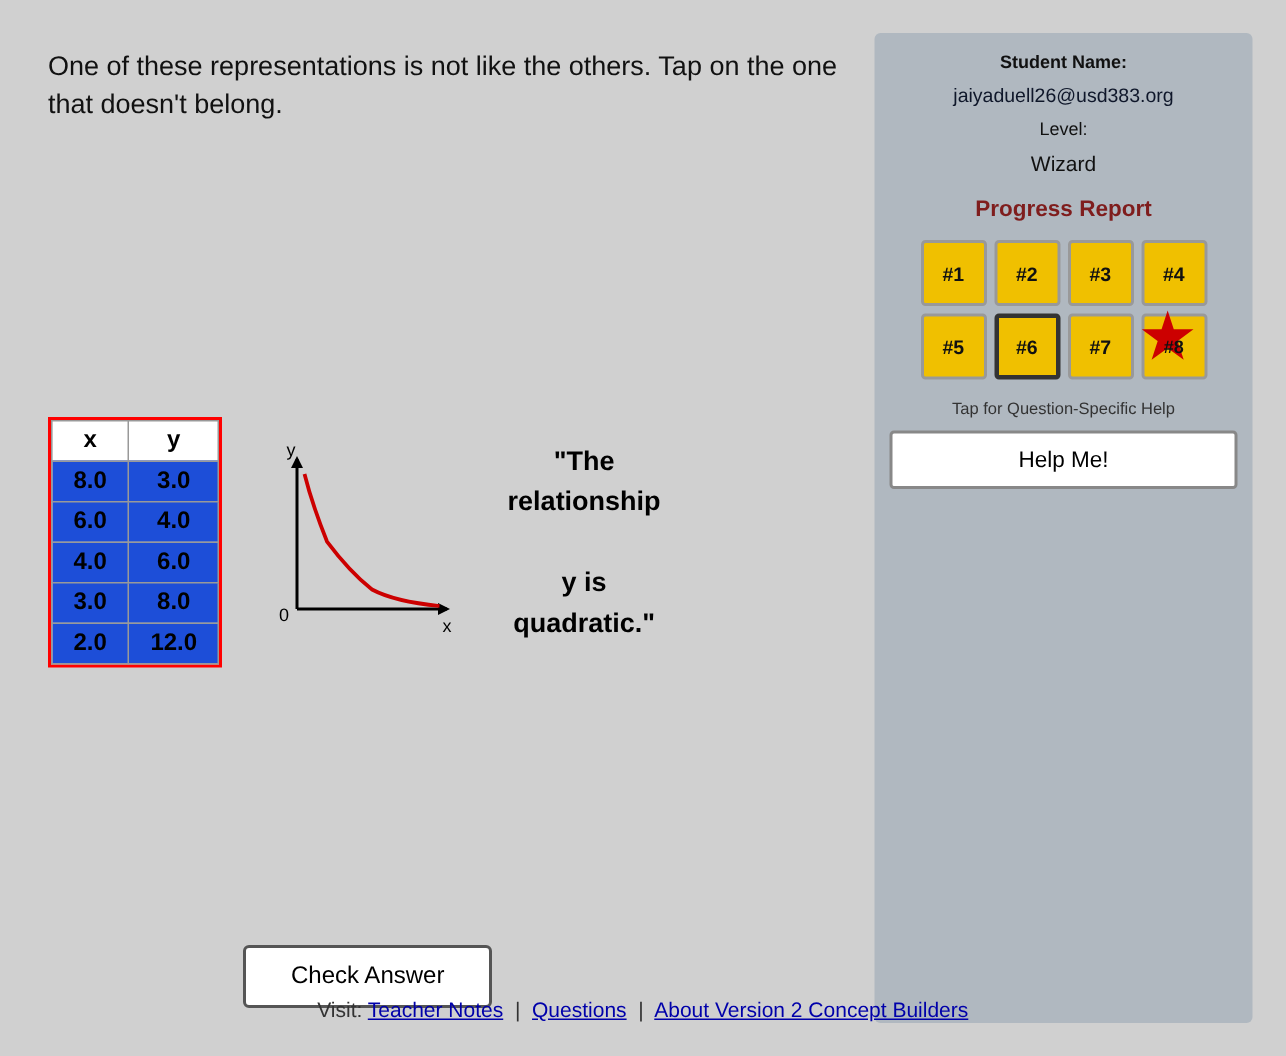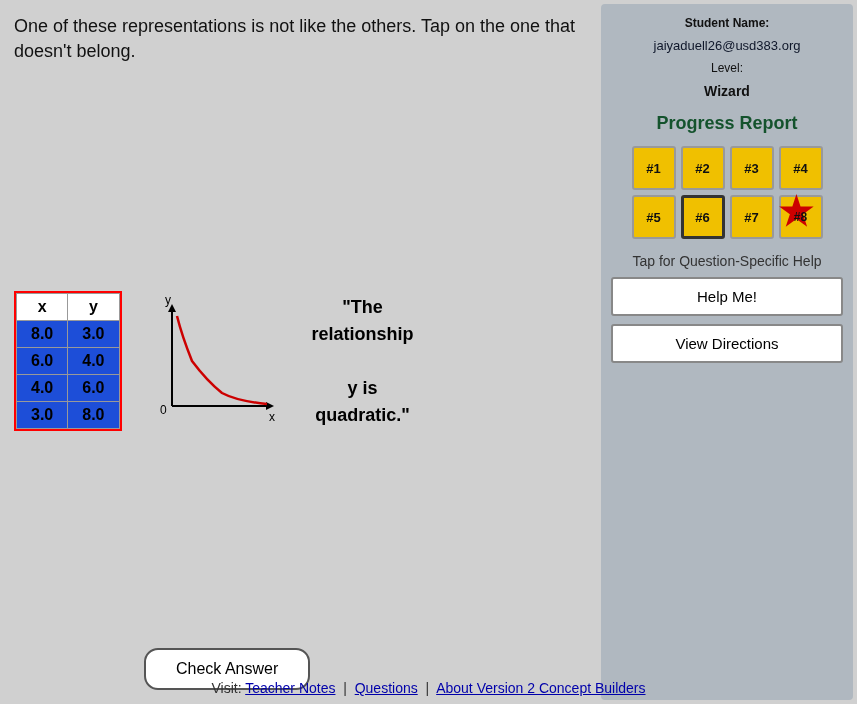--- a/index.html
+++ b/index.html
@@ -9,21 +9,21 @@
       width: 857px;
       height: 704px;
       overflow: hidden;
       position: relative;
     }
 
     .main-container {
       display: flex;
       width: 100%;
       height: 100%;
-      padding: 4px;
+      padding: 22px;
       gap: 10px;
     }
 
     .left-panel {
       flex: 1;
       display: flex;
       flex-direction: column;
       padding: 10px;
     }
 
@@ -89,21 +89,21 @@
       margin-top: 30px;
       margin-left: 130px;
     }
 
     .check-answer-btn {
       background: white;
       border: 2px solid #555;
       padding: 10px 30px;
       font-size: 16px;
       cursor: pointer;
-      border-radius: 14px;
+      border-radius: 4px;
     }
 
     
     .right-sidebar {
       width: 252px;
       background: #b0b8c0;
       border-radius: 4px;
       padding: 12px 10px;
       display: flex;
       flex-direction: column;
@@ -126,27 +126,27 @@
 
     .level-label {
       font-size: 12px;
       color: #111;
       text-align: right;
     }
 
     .level-value {
       font-size: 14px;
       color: #111;
-      font-weight: bold;
+      font-weight: normal;
     }
 
     .progress-report-title {
-      font-size: 18px;
-      font-weight: bold;
-      color: #14532d;
+      font-size: 15px;
+      font-weight: bold;
+      color: #7f1d1d;
       text-align: left;
       margin-top: 6px;
     }
 
     .progress-grid {
       display: grid;
       grid-template-columns: repeat(4, 44px);
       gap: 5px;
       margin-top: 4px;
     }
@@ -160,39 +160,39 @@
       font-size: 13px;
       font-weight: bold;
       cursor: pointer;
       display: flex;
       align-items: center;
       justify-content: center;
       color: #111;
     }
 
     .help-hint {
-      font-size: 14px;
+      font-size: 11px;
       color: #333;
       margin-top: 6px;
     }
 
     .sidebar-btn {
       background: white;
       border: 2px solid #888;
       padding: 9px 20px;
       font-size: 15px;
       cursor: pointer;
       width: 100%;
       border-radius: 3px;
       text-align: center;
     }
 
     .footer {
       position: absolute;
-      bottom: 8px;
+      bottom: 23px;
       left: 0;
       right: 0;
       text-align: center;
       font-size: 14px;
       color: #333;
     }
 
     .footer a {
       color: #00a;
       text-decoration: underline;
@@ -231,20 +231,24 @@
                 <td>6.0</td>
                 <td>4.0</td>
               </tr>
               <tr>
                 <td>4.0</td>
                 <td>6.0</td>
               </tr>
               <tr>
                 <td>3.0</td>
                 <td>8.0</td>
+              </tr>
+              <tr>
+                <td>2.0</td>
+                <td>12.0</td>
               </tr>
             </tbody>
         </table>
       </div>
 
       <div class="graph-wrapper">
         <svg class="graph-svg" viewBox="0 0 130 130">
 
           <line x1="20" y1="10" x2="20" y2="110" stroke="black" stroke-width="2"></line>
           <line x1="20" y1="110" x2="120" y2="110" stroke="black" stroke-width="2"></line>
@@ -293,21 +297,20 @@
         <div class="progress-btn" style="border: 3px solid rgb(51, 51, 51);">#6</div>
         <div class="progress-btn">#7</div>
         <div class="progress-btn" style="position: relative; overflow: visible;">
           <span style="position: absolute; font-size: 40px; color: rgb(204, 0, 0); top: -6px; left: -2px; z-index: 1; line-height: 1;">★</span>
           <span style="position: relative; z-index: 2; font-size: 12px; font-weight: bold; color: rgb(17, 17, 17);">#8</span>
         </div>
       </div>
 
     <div class="help-hint">Tap for Question-Specific Help</div>
     <button class="sidebar-btn">Help Me!</button>
-    <button class="sidebar-btn">View Directions</button>
   </div>
 </div>
 
 <div class="footer">
   <span>Visit: </span>
   <a href="#">Teacher Notes</a>
   &nbsp;|&nbsp;
   <a href="#">Questions</a>
   &nbsp;|&nbsp;
   <a href="#">About Version 2 Concept Builders</a>

